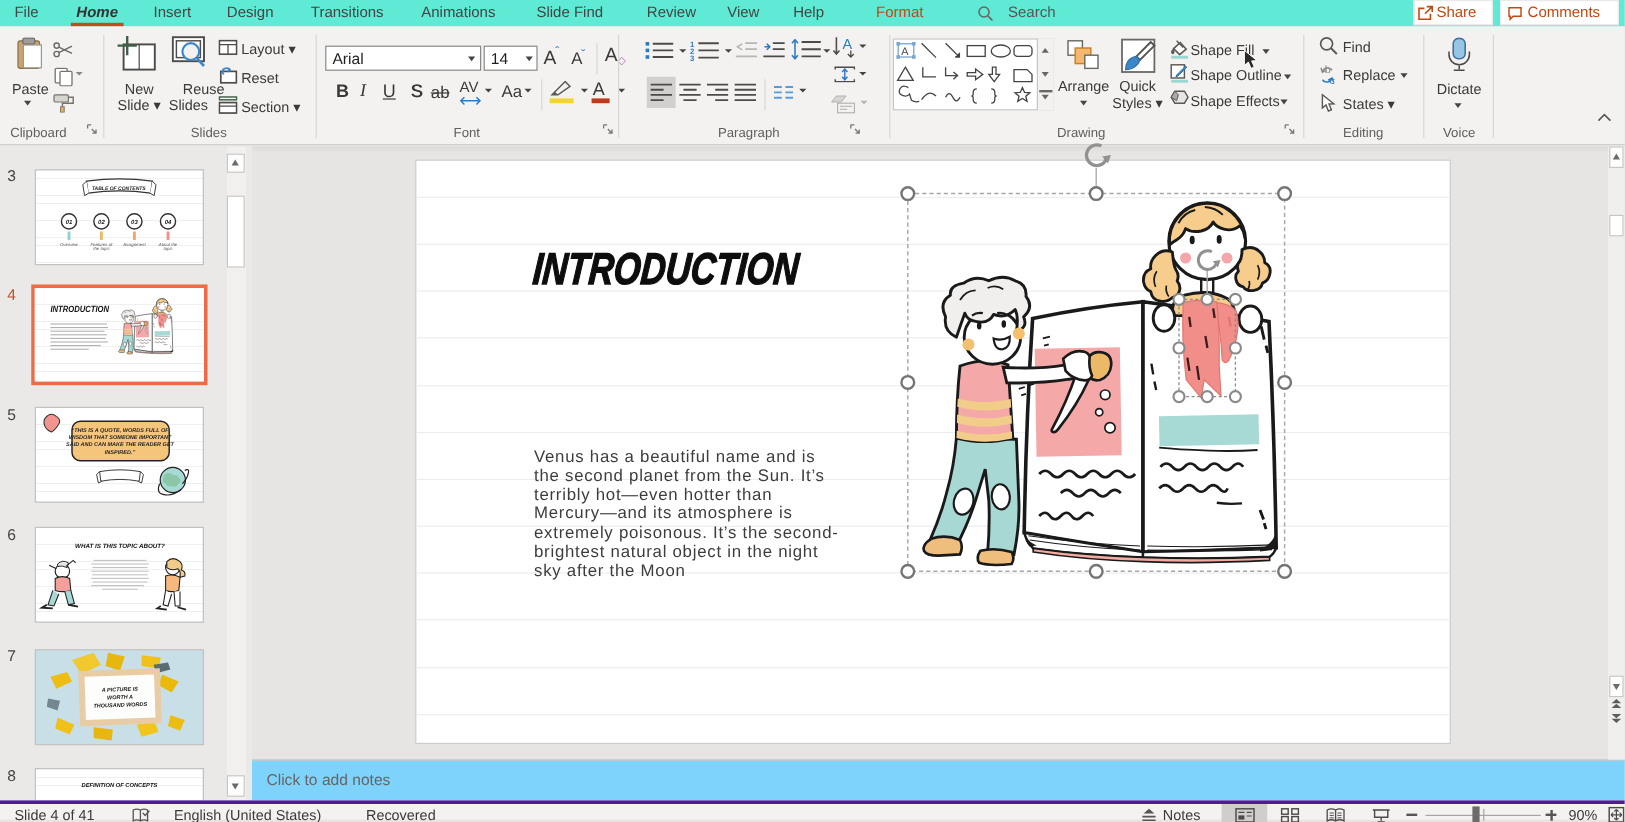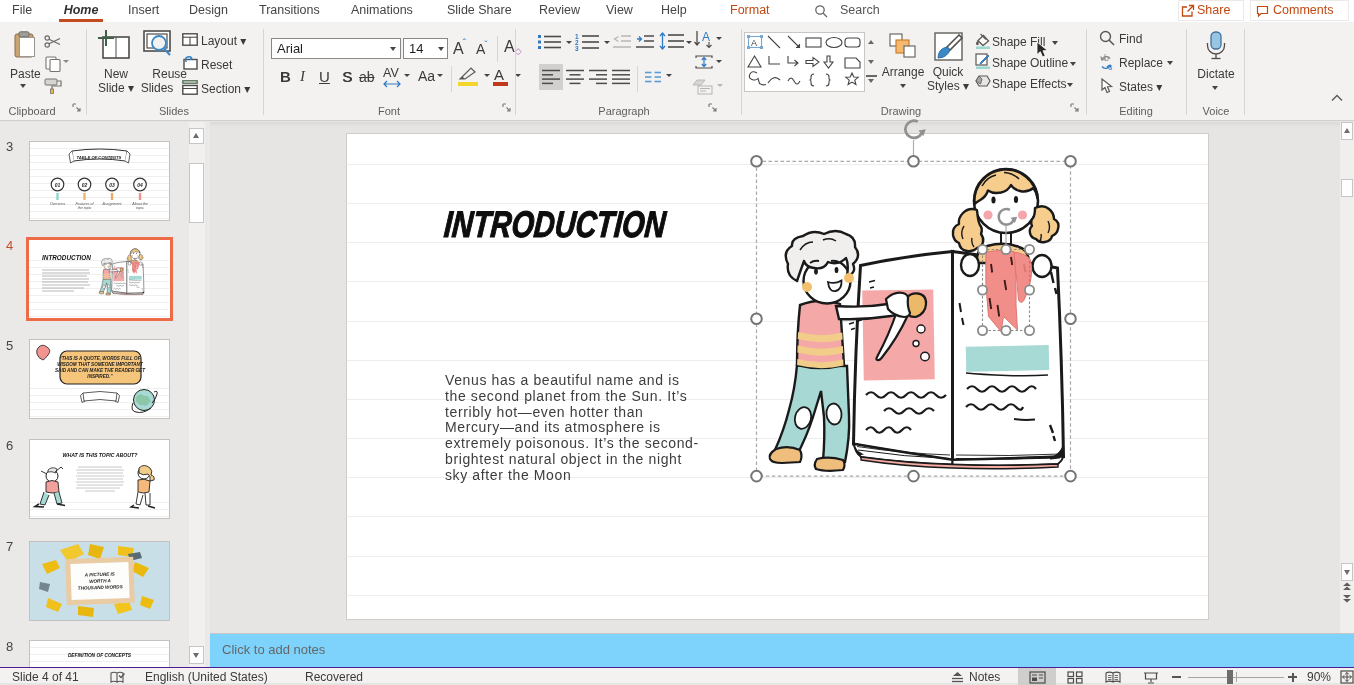--- a/index.html
+++ b/index.html
@@ -1,52 +1,52 @@
 <!DOCTYPE html>
 <html><head><meta charset="utf-8">
 <style>
 *{margin:0;padding:0;box-sizing:border-box;}
 html,body{width:1354px;height:685px;overflow:hidden;font-family:"Liberation Sans",sans-serif;}
 body{position:relative;background:#e7e5e4;}
 .abs{position:absolute;}
 
-#tabbar{position:absolute;left:0;top:0;width:1354px;height:22px;background:#ffffff;}
+#tabbar{position:absolute;left:0;top:0;width:1354px;height:22px;background:#5eead4;}
 .tab{position:absolute;top:0;height:22px;line-height:21px;font-size:12.5px;color:#444;}
 
 #ribbon{position:absolute;left:0;top:22px;width:1354px;height:99px;background:#f3f2f1;border-bottom:1px solid #d2d0ce;}
 .gsep{position:absolute;top:7px;width:1px;height:86px;background:#d8d6d4;}
 .glabel{position:absolute;top:83px;font-size:11px;color:#605e5c;text-align:center;}
 .launcher{position:absolute;width:10px;height:10px;}
 .launcher svg{display:block;}
 .ribtext{font-size:12px;color:#3b3a39;}
 
 #leftpanel{position:absolute;left:0;top:122px;width:210px;height:545px;background:#eae9e8;}
 #canvas{position:absolute;left:210px;top:122px;width:1130px;height:511px;background:#e7e5e4;}
 #slide{position:absolute;left:137px;top:12px;width:861px;height:485px;background:#ffffff;box-shadow:0 0 0 1px #cfcdcc;}
 #notes{position:absolute;left:210px;top:633px;width:1144px;height:34px;background:#7dd3fc;border-top:1px solid #c8c6c4;}
-#statusbar{position:absolute;left:0;top:667px;width:1354px;height:16px;background:#f3f2f1;border-top:1px solid #4c1d95;font-size:12px;color:#444;}
+#statusbar{position:absolute;left:0;top:667px;width:1354px;height:16px;background:#f3f2f1;border-top:3px solid #4c1d95;font-size:12px;color:#444;}
 .sbtxt{position:absolute;top:2px;font-size:12px;color:#3b3a39;}
 
 .thumb{position:absolute;left:29px;width:141px;height:80px;background:#fff;border:1px solid #c4c2c0;}
 .tnum{position:absolute;left:6px;font-size:13px;color:#444;}
 .ruled{background:repeating-linear-gradient(to bottom,#fff 0px,#fff 6.5px,#efefef 6.5px,#efefef 7px);}
 .rule{position:absolute;left:0;width:861px;height:1px;background:#ededed;}
 #title{position:absolute;left:99px;top:70px;font-size:37px;font-weight:bold;font-style:italic;letter-spacing:0px;color:#0d0d0d;-webkit-text-stroke:1.1px #0d0d0d;transform:scaleX(0.78) skewX(-6deg);transform-origin:0 0;white-space:nowrap;}
 #bodytext{position:absolute;left:98px;top:211px;font-size:14px;line-height:15.8px;color:#3d3d3d;letter-spacing:0.62px;margin-top:28px;}
 </style></head>
 <body>
 <div id="tabbar">
   <div class="tab" style="left:12px;">File</div>
   <div class="tab" style="left:61px;width:40px;text-align:center;font-weight:bold;color:#333;font-style:italic;">Home</div>
   <div class="abs" style="left:59px;top:19px;width:44px;height:3px;background:#c34a21;"></div>
   <div class="tab" style="left:128px;">Insert</div>
   <div class="tab" style="left:189px;">Design</div>
   <div class="tab" style="left:259px;">Transitions</div>
   <div class="tab" style="left:351px;">Animations</div>
-  <div class="tab" style="left:447px;">Slide Share</div>
+  <div class="tab" style="left:447px;">Slide Find</div>
   <div class="tab" style="left:539px;">Review</div>
   <div class="tab" style="left:606px;">View</div>
   <div class="tab" style="left:661px;">Help</div>
   <div class="tab" style="left:730px;color:#c2480f;">Format</div>
   <div class="tab" style="left:840px;color:#555;">Search</div>
   <svg class="abs" style="left:814px;top:4px;" width="14" height="14" viewBox="0 0 14 14">
       <circle cx="6" cy="6" r="4.2" fill="none" stroke="#666" stroke-width="1.3"></circle>
       <line x1="9.2" y1="9.2" x2="13" y2="13" stroke="#666" stroke-width="1.3"></line>
     </svg>
   <div class="abs" style="left:1178px;top:0px;width:66px;height:21px;border:1px solid #eceae8;background:#fff;"></div>

